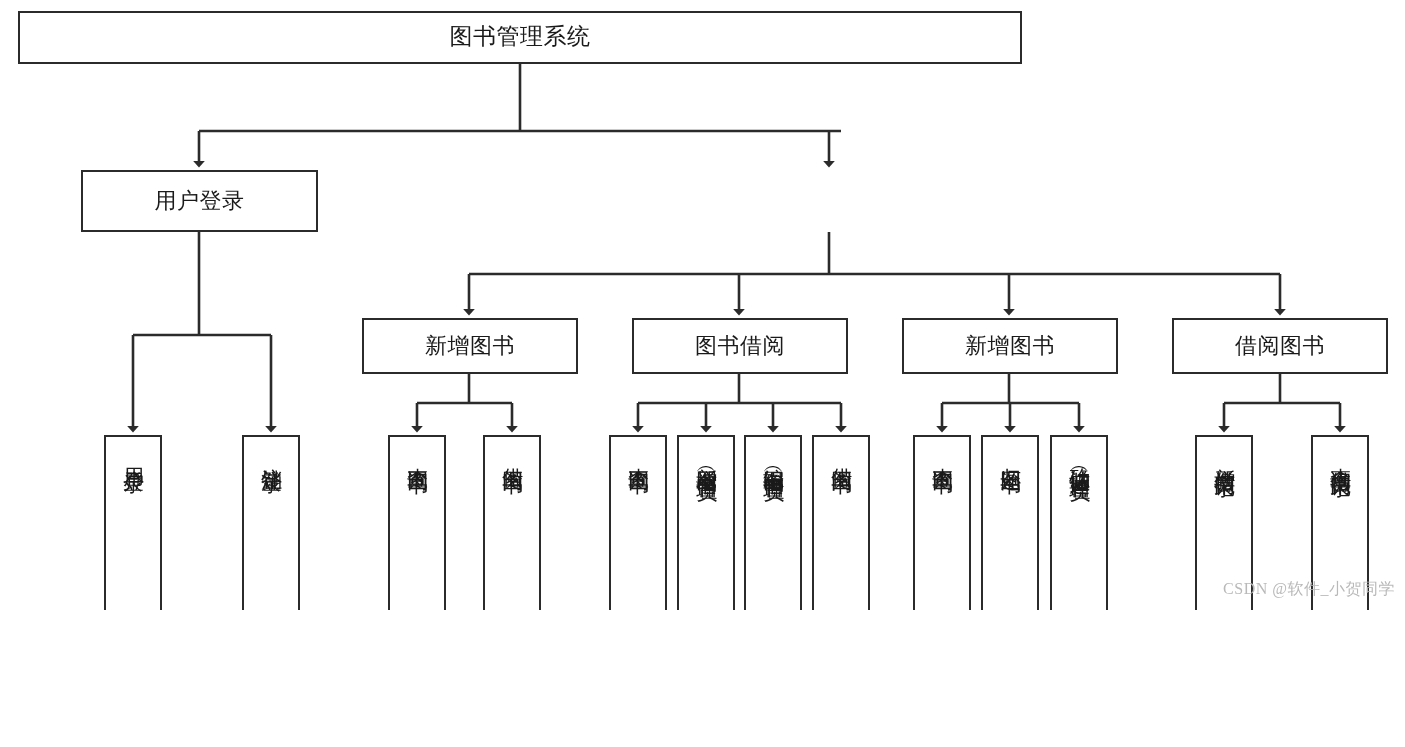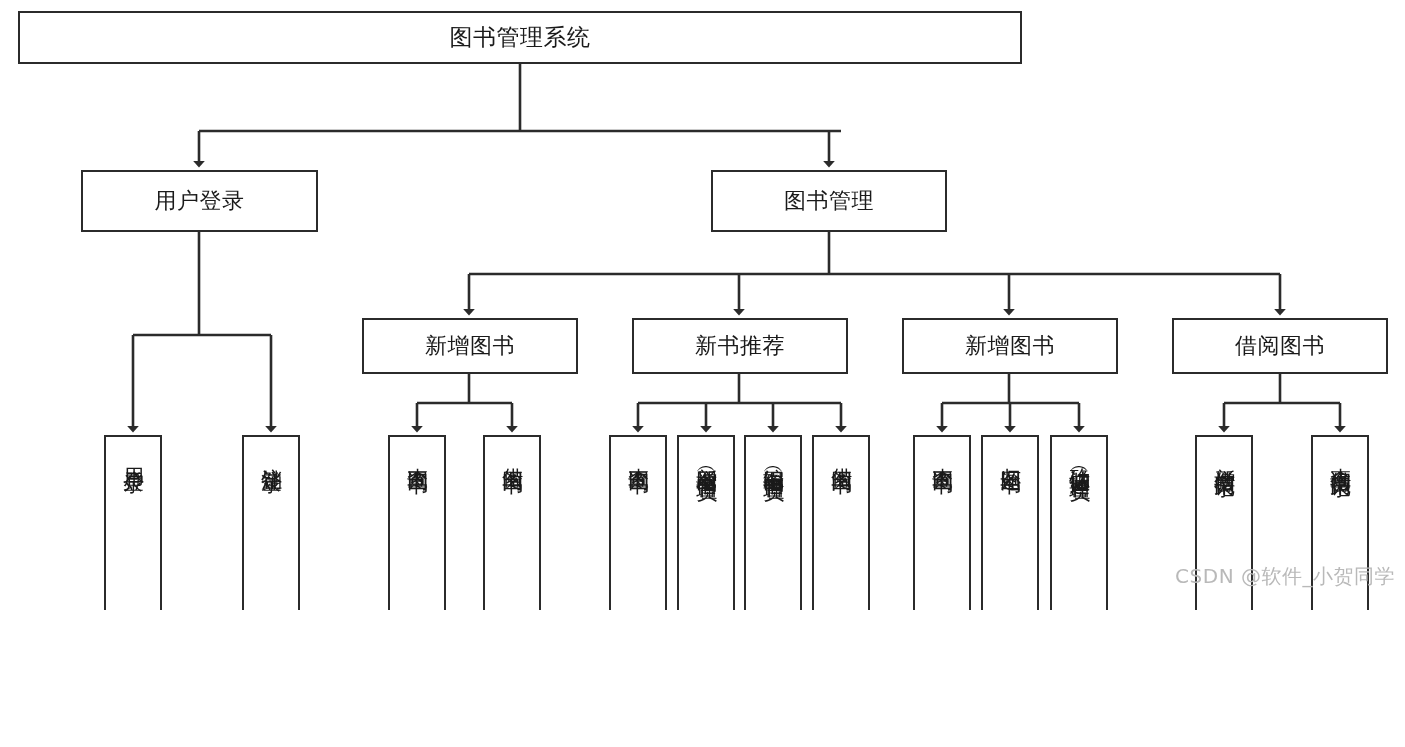--- a/index.html
+++ b/index.html
@@ -10,20 +10,21 @@
   }
   body {
     font-family: "DejaVu Sans", "Liberation Sans", sans-serif;
   }
   #diagram-canvas {
     position: relative;
     width: 1405px;
     height: 610px;
     background: #ffffff;
     overflow: hidden;
+    font-family: Liberation Serif, serif;
   }
   #edge-layer {
     position: absolute;
     left: 0;
     top: 0;
     width: 1405px;
     height: 747px;
     pointer-events: none;
   }
   .node {
@@ -59,22 +60,22 @@
     writing-mode: vertical-rl;
     text-orientation: upright;
     font-size: 21px;
     line-height: 1.32;
     letter-spacing: 2px;
     white-space: nowrap;
   }
   #watermark {
     position: absolute;
     right: 10px;
-    bottom: 20px;
-    font-size: 20px;
+    bottom: 10px;
+    font-size: 16px;
     color: #b9b9b9;
     white-space: nowrap;
     letter-spacing: 0.5px;
   }
 </style>
 </head>
 <body>
 
 <div id="diagram-canvas">
 
@@ -128,29 +129,26 @@
     </g>
   </svg>
 
   <div class="node root" style="left:18px; top:11px; width:1004px; height:53px;">
     <span class="node-label">图书管理系统</span>
   </div>
 
   <div class="node horiz" style="left:81px; top:170px; width:237px; height:62px;">
     <span class="node-label">用户登录</span>
   </div>
-  <div class="node horiz" style="left:711px; top:170px; width:236px; height:62px;">
-    <span class="node-label">图书管理</span>
-  </div>
 
   <div class="node horiz" style="left:362px; top:318px; width:216px; height:56px;">
     <span class="node-label">新增图书</span>
   </div>
   <div class="node horiz" style="left:632px; top:318px; width:216px; height:56px;">
-    <span class="node-label">新书推荐</span>
+    <span class="node-label">图书借阅</span>
   </div>
   <div class="node horiz" style="left:902px; top:318px; width:216px; height:56px;">
     <span class="node-label">新增图书</span>
   </div>
   <div class="node horiz" style="left:1172px; top:318px; width:216px; height:56px;">
     <span class="node-label">借阅图书</span>
   </div>
 
   <div class="node leaf" style="left:104px; top:435px; width:58px; height:302px;">
     <span class="node-label">用户登录</span>

